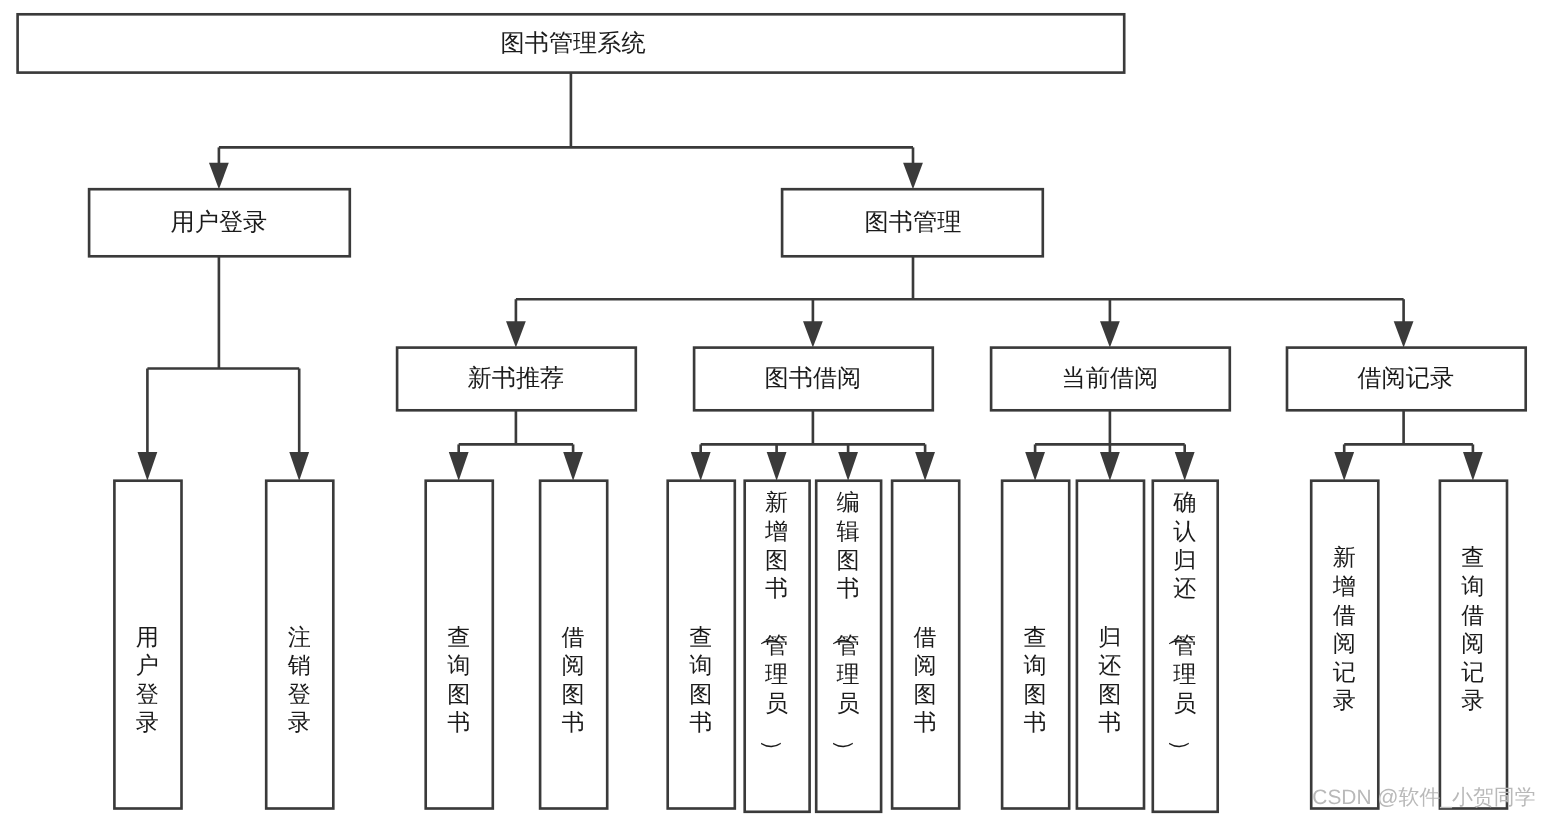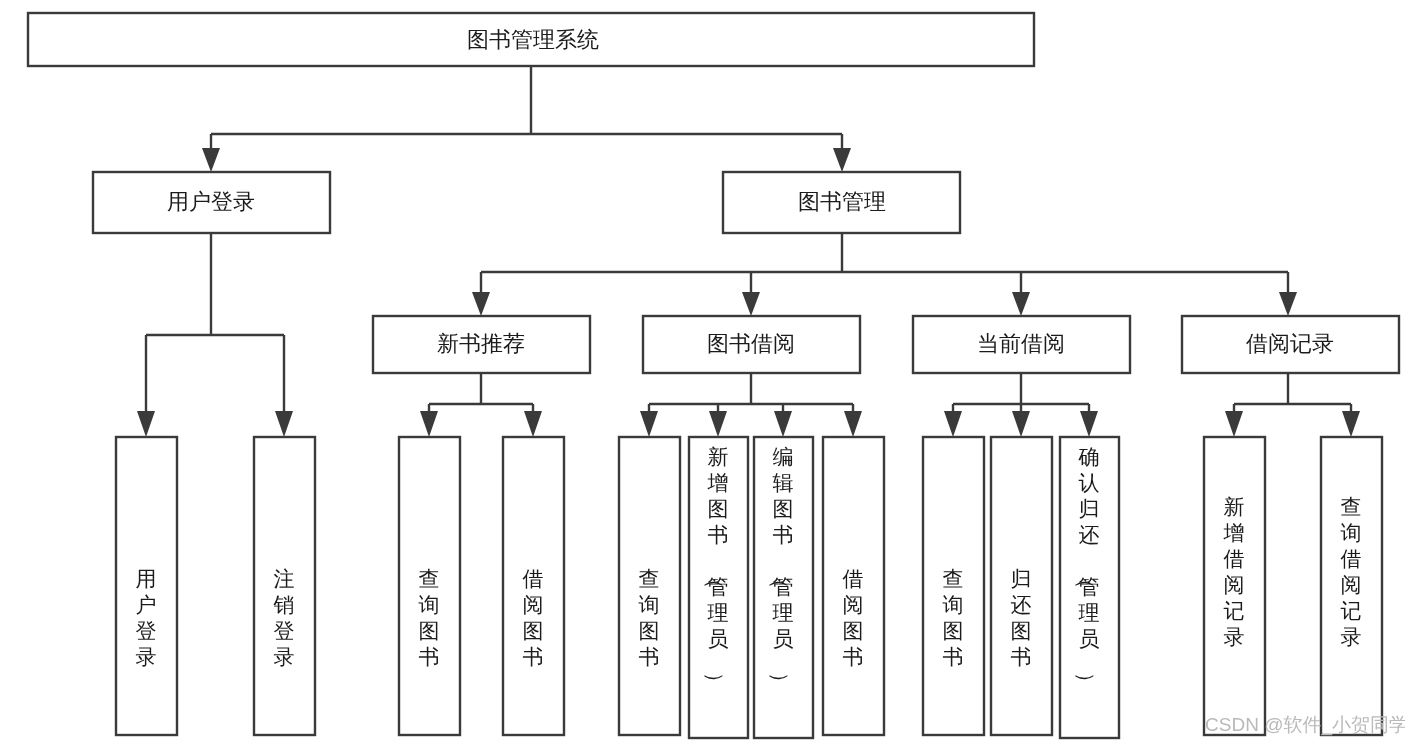--- a/index.html
+++ b/index.html
@@ -9,21 +9,21 @@
   }
   body {
     width: 1405px;
     height: 747px;
     font-family: "Liberation Sans", "DejaVu Sans", sans-serif;
     overflow: hidden;
     position: relative;
   }
   #diagram-root {
     position: absolute;
-    left: 12px; top: 0;
+    left: 0; top: 0;
     width: 1150px;
     height: 747px;
   }
   svg.diagram-canvas {
     display: block;
     width: 1405px;
     height: 747px;
   }
   .node-box {
     fill: #ffffff;

